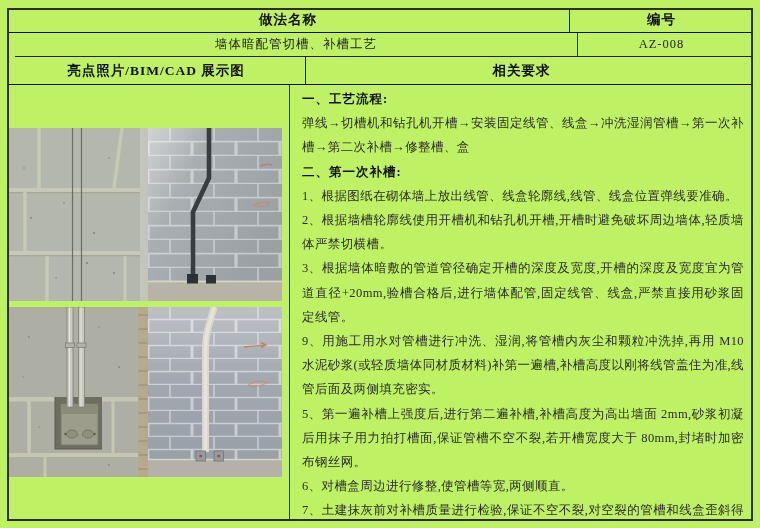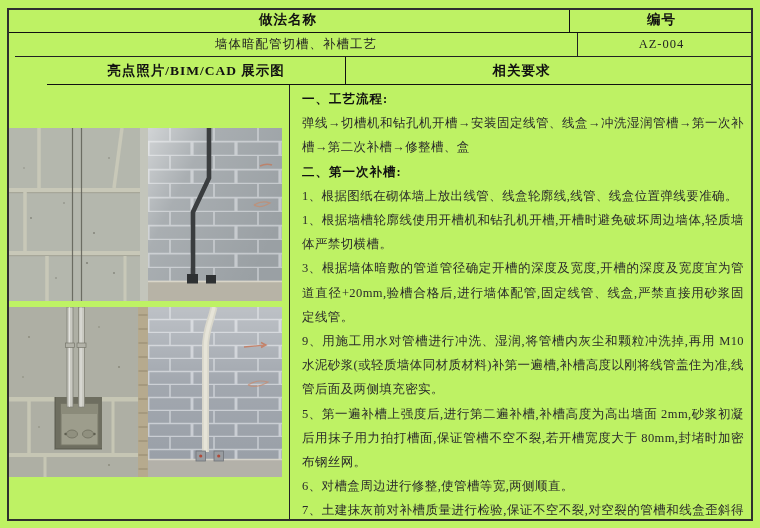--- a/index.html
+++ b/index.html
@@ -8,21 +8,21 @@
   .tbl{position:absolute;left:7px;top:8px;width:746px;height:513px;}
   .outer-border{position:absolute;inset:0;border:2px solid #2f2f2f;pointer-events:none;z-index:5;}
   .cell{position:absolute;box-sizing:border-box;border-color:#3c3c3c;}
   .hdr{display:flex;align-items:center;justify-content:center;font-weight:bold;font-size:13.5px;letter-spacing:1px;color:#111;}
   .val{display:flex;align-items:center;justify-content:center;font-size:12.5px;letter-spacing:1px;color:#222;}
 
   .c-name-label{left:0;top:0;width:563px;height:25px;border-right:1px solid;border-bottom:1px solid;}
   .c-code-label{left:563px;top:0;width:183px;height:25px;border-bottom:1px solid;}
   .c-name-value{left:0;top:25px;width:563px;height:24px;border-right:1px solid;border-bottom:1px solid;margin-left:8px;}
   .c-code-value{left:563px;top:25px;width:183px;height:24px;border-bottom:1px solid;}
-  .c-left-title{left:0;top:49px;width:299px;height:28px;border-right:1px solid;border-bottom:1px solid;margin-left:40px;}
+  .c-left-title{left:0;top:49px;width:299px;height:28px;border-right:1px solid;border-bottom:1px solid;}
   .c-right-title{left:283px;top:49px;width:463px;height:28px;border-bottom:1px solid;text-align:right;}
   .c-photos{left:0;top:77px;width:283px;height:436px;border-right:1px solid;}
   .c-req{left:283px;top:77px;width:463px;height:436px;overflow:hidden;
          padding:2px 9px 12px 12px;font-size:12.5px;line-height:24.2px;
          letter-spacing:0.4px;text-align:justify;color:#2b2b2b;}
   .c-req p{margin:0;}
   .c-req p.bold{font-weight:bold;letter-spacing:1px;color:#111;}
 
   .photo{position:absolute;overflow:hidden;}
   .photo svg{display:block;width:100%;height:100%;}
@@ -35,21 +35,21 @@
 <body>
 
 <div class="sheet">
   <div class="tbl">
     <div class="outer-border"></div>
 
     <div class="cell hdr c-name-label">做法名称</div>
     <div class="cell hdr c-code-label">编号</div>
 
     <div class="cell val c-name-value">墙体暗配管切槽、补槽工艺</div>
-    <div class="cell val c-code-value">AZ-004</div>
+    <div class="cell val c-code-value">AZ-008</div>
 
     <div class="cell hdr c-left-title">亮点照片/BIM/CAD 展示图</div>
     <div class="cell hdr c-right-title">相关要求</div>
 
     <div class="cell c-photos">
 
       <div class="photo ph1">
         <svg viewBox="0 0 139 173" preserveAspectRatio="none">
           <rect width="139" height="173" fill="#b4b7ad"></rect>
           <rect x="131" width="8" height="173" fill="#c3c5bb"></rect>
@@ -165,21 +165,21 @@
         </svg>
       </div>
 
     </div>
 
     <div class="cell c-req">
       <p class="bold">一、工艺流程:</p>
       <p>弹线→切槽机和钻孔机开槽→安装固定线管、线盒→冲洗湿润管槽→第一次补槽→第二次补槽→修整槽、盒</p>
       <p class="bold">二、第一次补槽:</p>
       <p>1、根据图纸在砌体墙上放出线管、线盒轮廓线,线管、线盒位置弹线要准确。</p>
-      <p>1、根据墙槽轮廓线使用开槽机和钻孔机开槽,开槽时避免破坏周边墙体,轻质墙体严禁切横槽。</p>
+      <p>2、根据墙槽轮廓线使用开槽机和钻孔机开槽,开槽时避免破坏周边墙体,轻质墙体严禁切横槽。</p>
       <p>3、根据墙体暗敷的管道管径确定开槽的深度及宽度,开槽的深度及宽度宜为管道直径+20mm,验槽合格后,进行墙体配管,固定线管、线盒,严禁直接用砂浆固定线管。</p>
       <p>9、用施工用水对管槽进行冲洗、湿润,将管槽内灰尘和颗粒冲洗掉,再用 M10 水泥砂浆(或轻质墙体同材质材料)补第一遍槽,补槽高度以刚将线管盖住为准,线管后面及两侧填充密实。</p>
       <p>5、第一遍补槽上强度后,进行第二遍补槽,补槽高度为高出墙面 2mm,砂浆初凝后用抹子用力拍打槽面,保证管槽不空不裂,若开槽宽度大于 80mm,封堵时加密布钢丝网。</p>
       <p>6、对槽盒周边进行修整,使管槽等宽,两侧顺直。</p>
       <p>7、土建抹灰前对补槽质量进行检验,保证不空不裂,对空裂的管槽和线盒歪斜得重新剔凿处理,保证质量。</p>
     </div>
 
   </div>
 </div>
 

